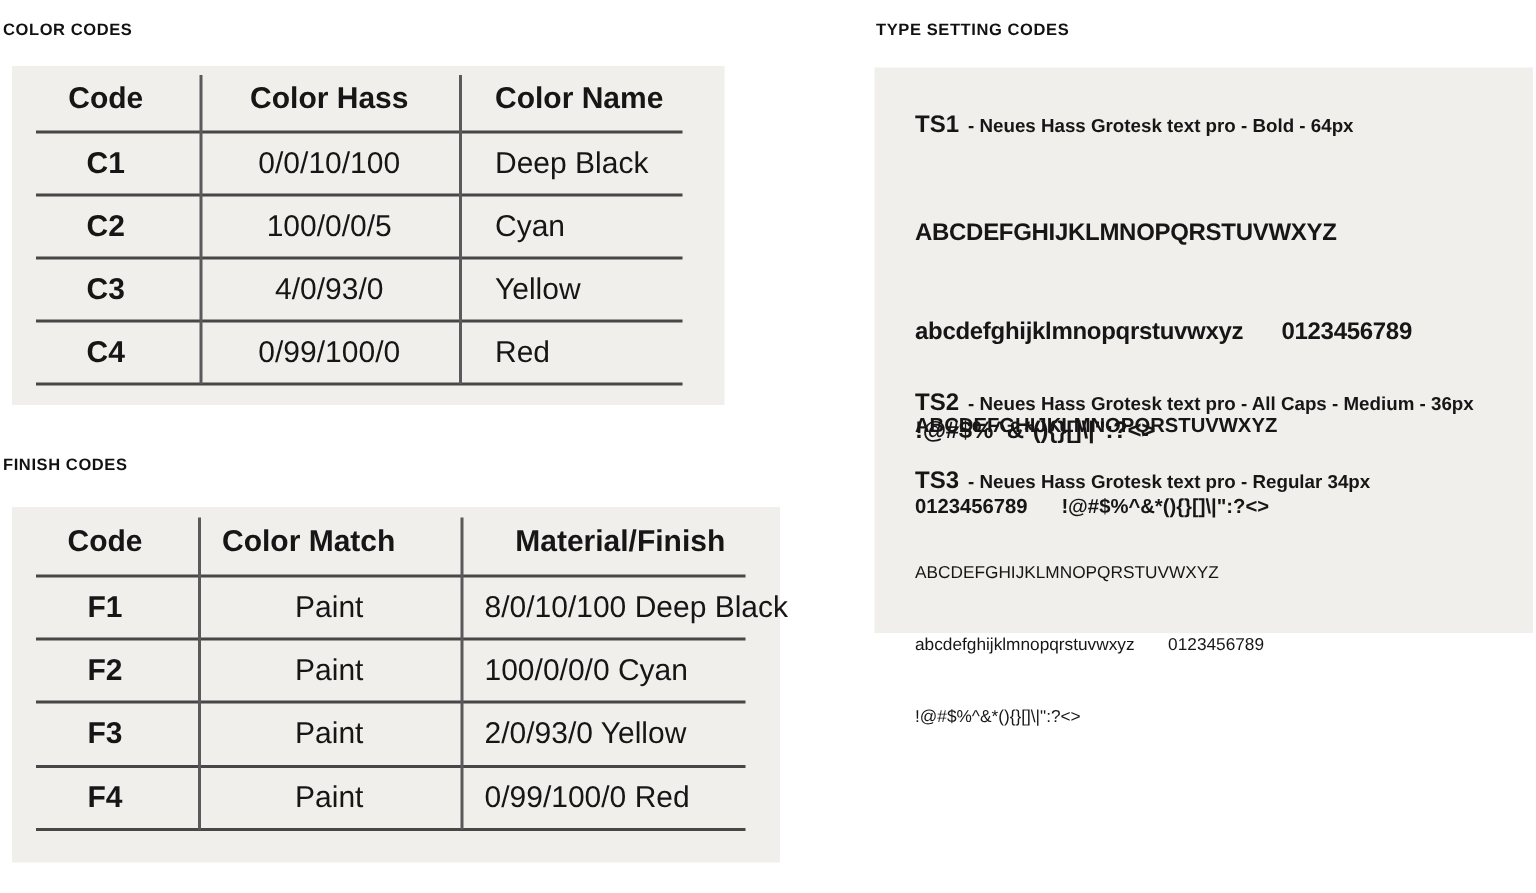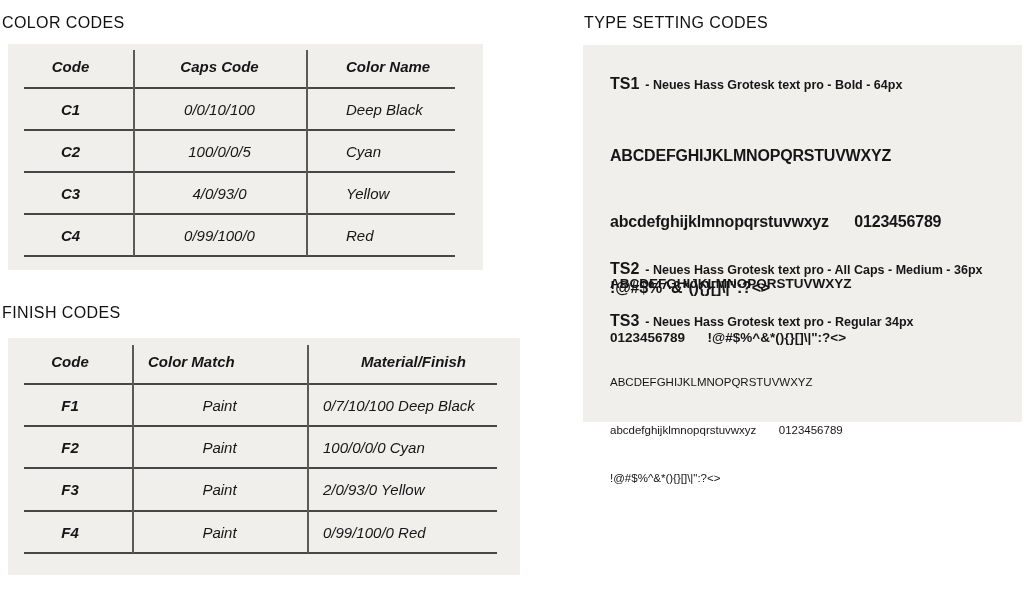--- a/index.html
+++ b/index.html
@@ -1,42 +1,42 @@
 <!DOCTYPE html>
 <html><head>
 <meta charset="utf-8">
 <style>
   * { margin:0; padding:0; box-sizing:border-box; }
   html,body { width:1024px; height:595px; background:#ffffff; }
   body { font-family:"Liberation Sans","DejaVu Sans",sans-serif; color:#161616; position:relative; overflow:hidden; }
 
   .heading {
     position:absolute;
-    font-size:16px; font-weight:400; letter-spacing:0.4px; color:#111;
+    font-size:11px; font-weight:700; letter-spacing:0.4px; color:#111;
     white-space:nowrap;
     text-align:right;
   }
   #h-color  { left:2px;  top:14px; }
   #h-finish { left:2px;  top:304px; }
   #h-type   { left:584px; top:14px; }
 
   .panel { position:absolute; background:#f0efec; }
   #panel-color  { left:8px;  top:44px;  width:475px; height:226px; }
   #panel-finish { left:8px;  top:338px; width:512px; height:237px; }
   #panel-type   { left:583px; top:45px; width:439px; height:377px; }
 
   .tgrid { display:grid; position:relative; }
   #grid-color  { grid-template-columns:125px 173px 177px; grid-template-rows:44px 42px 42px 42px 42px; }
   #grid-finish { grid-template-columns:124px 175px 213px; grid-template-rows:46px 42px 42px 43px 42px; }
 
-  .cell { display:flex; align-items:center; justify-content:center; font-size:15px; white-space:nowrap;font-style:italic; }
+  .cell { display:flex; align-items:center; justify-content:center; font-size:20px; white-space:nowrap; }
   .cell.head { font-weight:700; }
   .cell.code { font-weight:700; }
   .cell.left { justify-content:flex-start; }
-  #grid-color  .cell.left { padding-left:40px; }
+  #grid-color  .cell.left { padding-left:24px; }
   #grid-finish .cell.left { padding-left:16px; }
 
   .hl { position:absolute; left:16px; height:2px; background:#474747; }
   #panel-color  .hl { width:431px; }
   #panel-finish .hl { width:473px; }
   .vl { position:absolute; width:1.5px; background:#5a5a5a; }
   #panel-color  .vl { top:6px; height:206px; }
   #panel-finish .vl { top:7px; height:208px; }
 
   .spec-label { position:absolute; left:27px; white-space:nowrap; }
@@ -53,21 +53,21 @@
   #ts3-lines { top:297px; font-size:11.5px; font-weight:400; line-height:16px; }
 </style>
 </head>
 <body>
 
 <div id="h-color" class="heading">COLOR CODES</div>
 
 <div id="panel-color" class="panel">
   <div id="grid-color" class="tgrid">
     <div class="cell head">Code</div>
-    <div class="cell head">Caps Code</div>
+    <div class="cell head">Color Hass</div>
     <div class="cell head left">Color Name</div>
 
     <div class="cell code">C1</div>
     <div class="cell">0/0/10/100</div>
     <div class="cell left">Deep Black</div>
 
     <div class="cell code">C2</div>
     <div class="cell">100/0/0/5</div>
     <div class="cell left">Cyan</div>
 
@@ -91,21 +91,21 @@
 <div id="h-finish" class="heading">FINISH CODES</div>
 
 <div id="panel-finish" class="panel">
   <div id="grid-finish" class="tgrid">
     <div class="cell head">Code</div>
     <div class="cell head left">Color Match</div>
     <div class="cell head">Material/Finish</div>
 
     <div class="cell code">F1</div>
     <div class="cell">Paint</div>
-    <div class="cell left">0/7/10/100 Deep Black</div>
+    <div class="cell left">8/0/10/100 Deep Black</div>
 
     <div class="cell code">F2</div>
     <div class="cell">Paint</div>
     <div class="cell left">100/0/0/0 Cyan</div>
 
     <div class="cell code">F3</div>
     <div class="cell">Paint</div>
     <div class="cell left">2/0/93/0 Yellow</div>
 
     <div class="cell code">F4</div>

